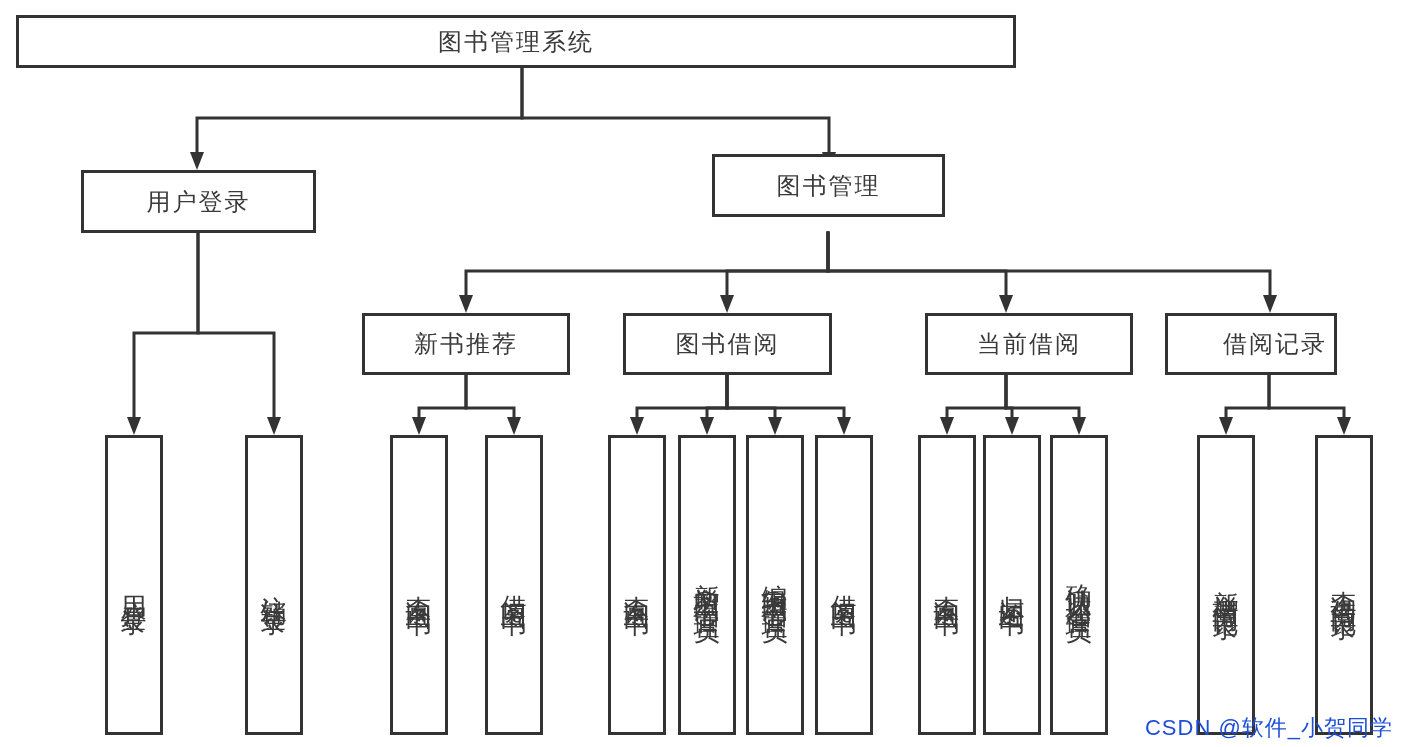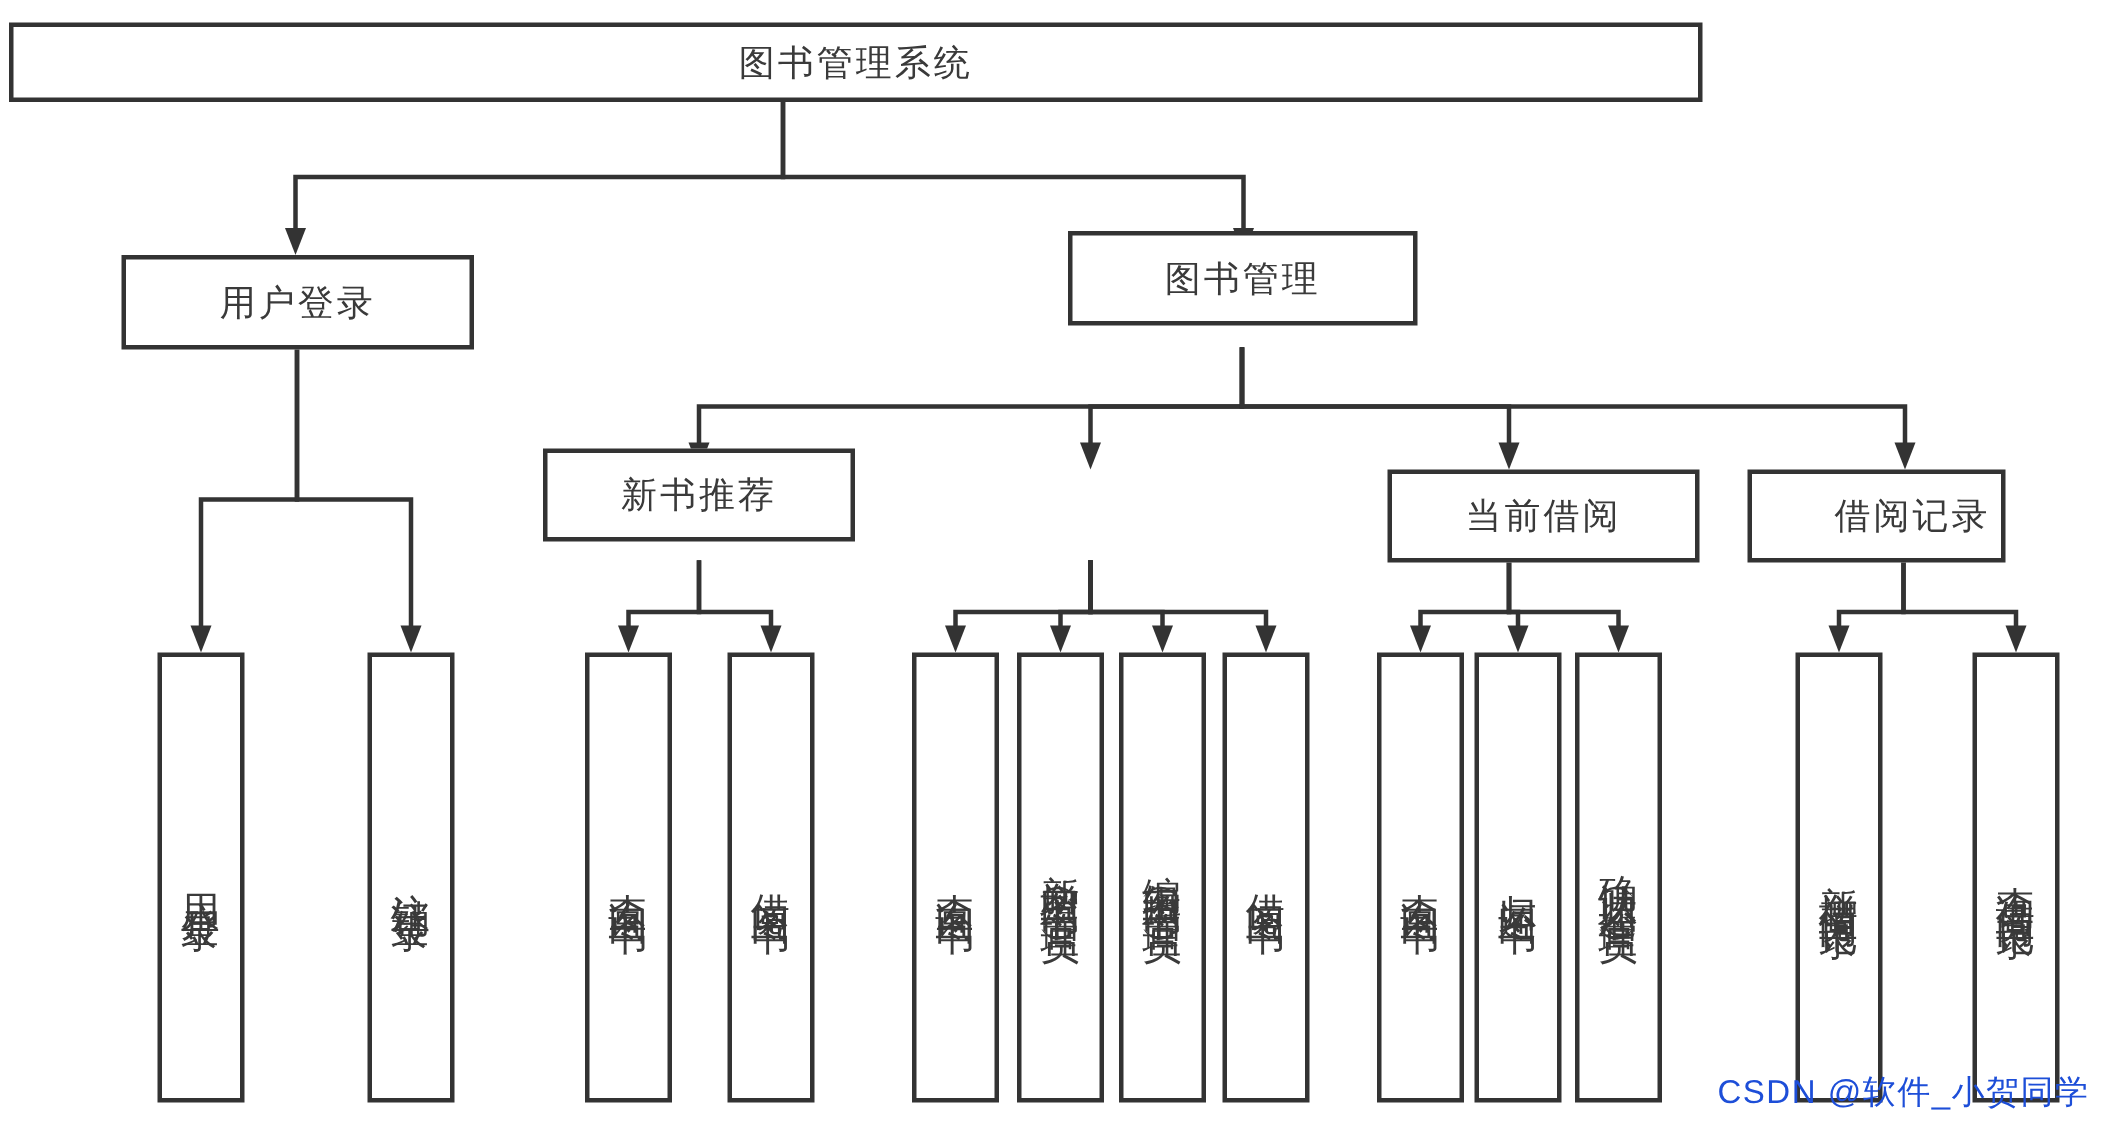--- a/index.html
+++ b/index.html
@@ -80,31 +80,34 @@
       <polyline points="1006,375 1006,408 1012,408 1012,419" fill="none" stroke="#333333" stroke-width="3" stroke-linecap="square"></polyline>
       <polygon points="1005,417 1019,417 1012,435" fill="#333333"></polygon>
       <polyline points="1006,375 1006,408 1079,408 1079,419" fill="none" stroke="#333333" stroke-width="3" stroke-linecap="square"></polyline>
       <polygon points="1072,417 1086,417 1079,435" fill="#333333"></polygon>
       <polyline points="1269,375 1269,408 1226,408 1226,419" fill="none" stroke="#333333" stroke-width="3" stroke-linecap="square"></polyline>
       <polygon points="1219,417 1233,417 1226,435" fill="#333333"></polygon>
       <polyline points="1269,375 1269,408 1344,408 1344,419" fill="none" stroke="#333333" stroke-width="3" stroke-linecap="square"></polyline>
       <polygon points="1337,417 1351,417 1344,435" fill="#333333"></polygon>
     </svg>
   <div id="watermark">CSDN @软件_小贺同学</div>
-<div class="node horizontal" style="left: 6px; top: 15px; width: 1129px; height: 53px;">
+<div class="node horizontal" style="left: 16px; top: 15px; width: 1000px; height: 53px;">
       <span class="lbl">图书管理系统</span>
     </div>
     <div class="node horizontal" style="left: 81px; top: 170px; width: 235px; height: 63px;">
       <span class="lbl">用户登录</span>
     </div>
     <div class="node horizontal" style="left: 712px; top: 154px; width: 233px; height: 63px;">
       <span class="lbl">图书管理</span>
     </div>
-    <div class="node horizontal" style="left: 362px; top: 299px; width: 208px; height: 62px;">
+    <div class="node horizontal" style="left: 362px; top: 313px; width: 208px; height: 62px;">
       <span class="lbl">新书推荐</span>
+    </div>
+    <div class="node horizontal" style="left: 623px; top: 313px; width: 209px; height: 62px;">
+      <span class="lbl">图书借阅</span>
     </div>
     <div class="node horizontal" style="left: 902px; top: 313px; width: 208px; height: 62px; margin-left: 23px;">
       <span class="lbl">当前借阅</span>
     </div>
     <div class="node horizontal" style="left: 1165px; top: 313px; width: 172px; height: 62px; padding-left: 48px;">
       <span class="lbl">借阅记录</span>
     </div>
     <div class="node vertical" style="left: 105px; top: 435px; width: 58px; height: 300px;">
       <span class="lbl">用户登录</span>
     </div>

